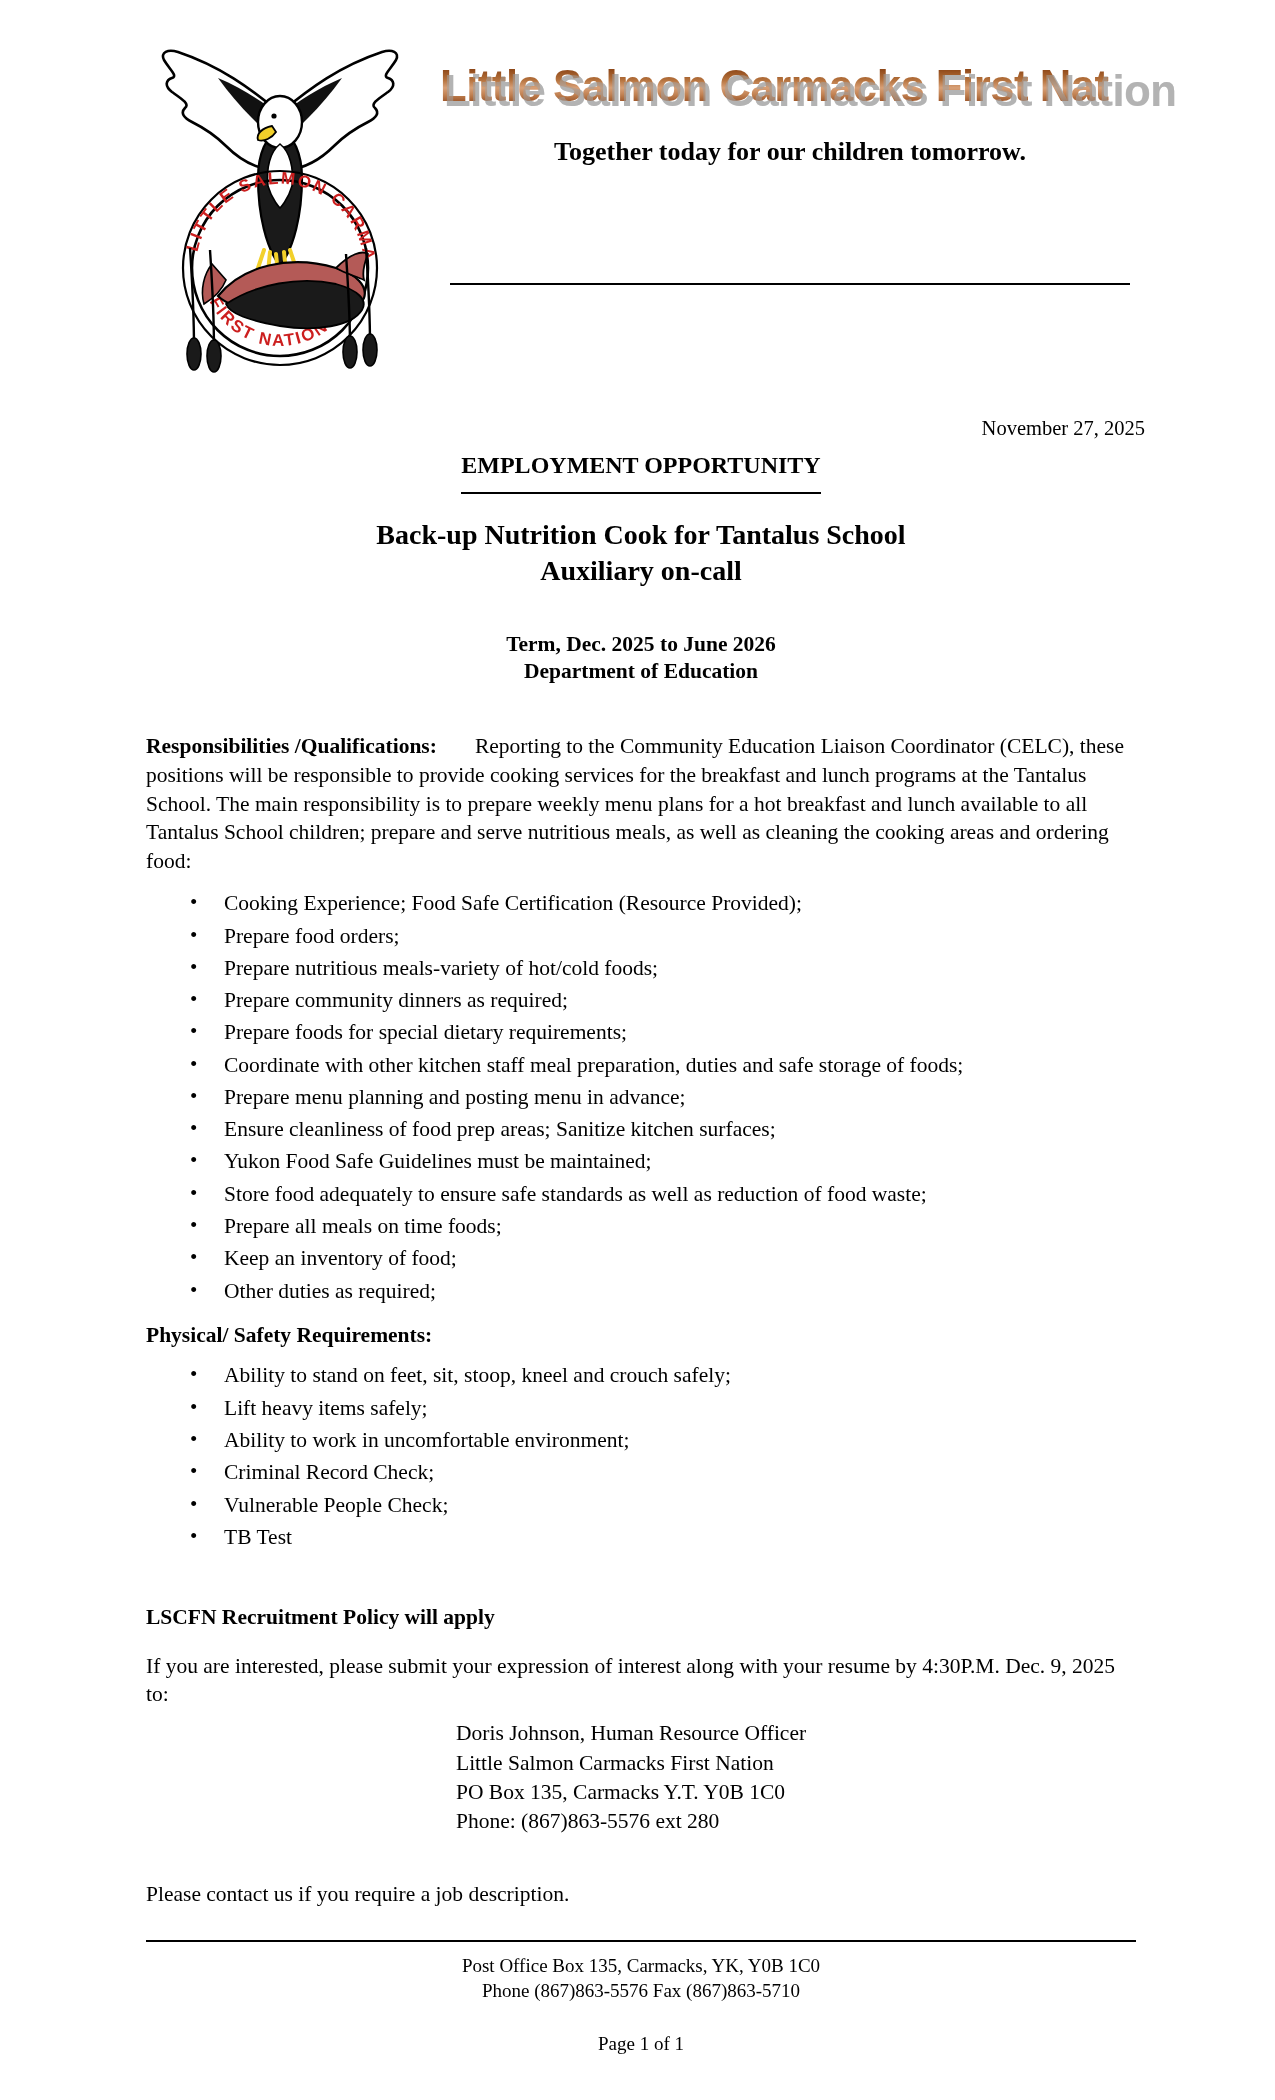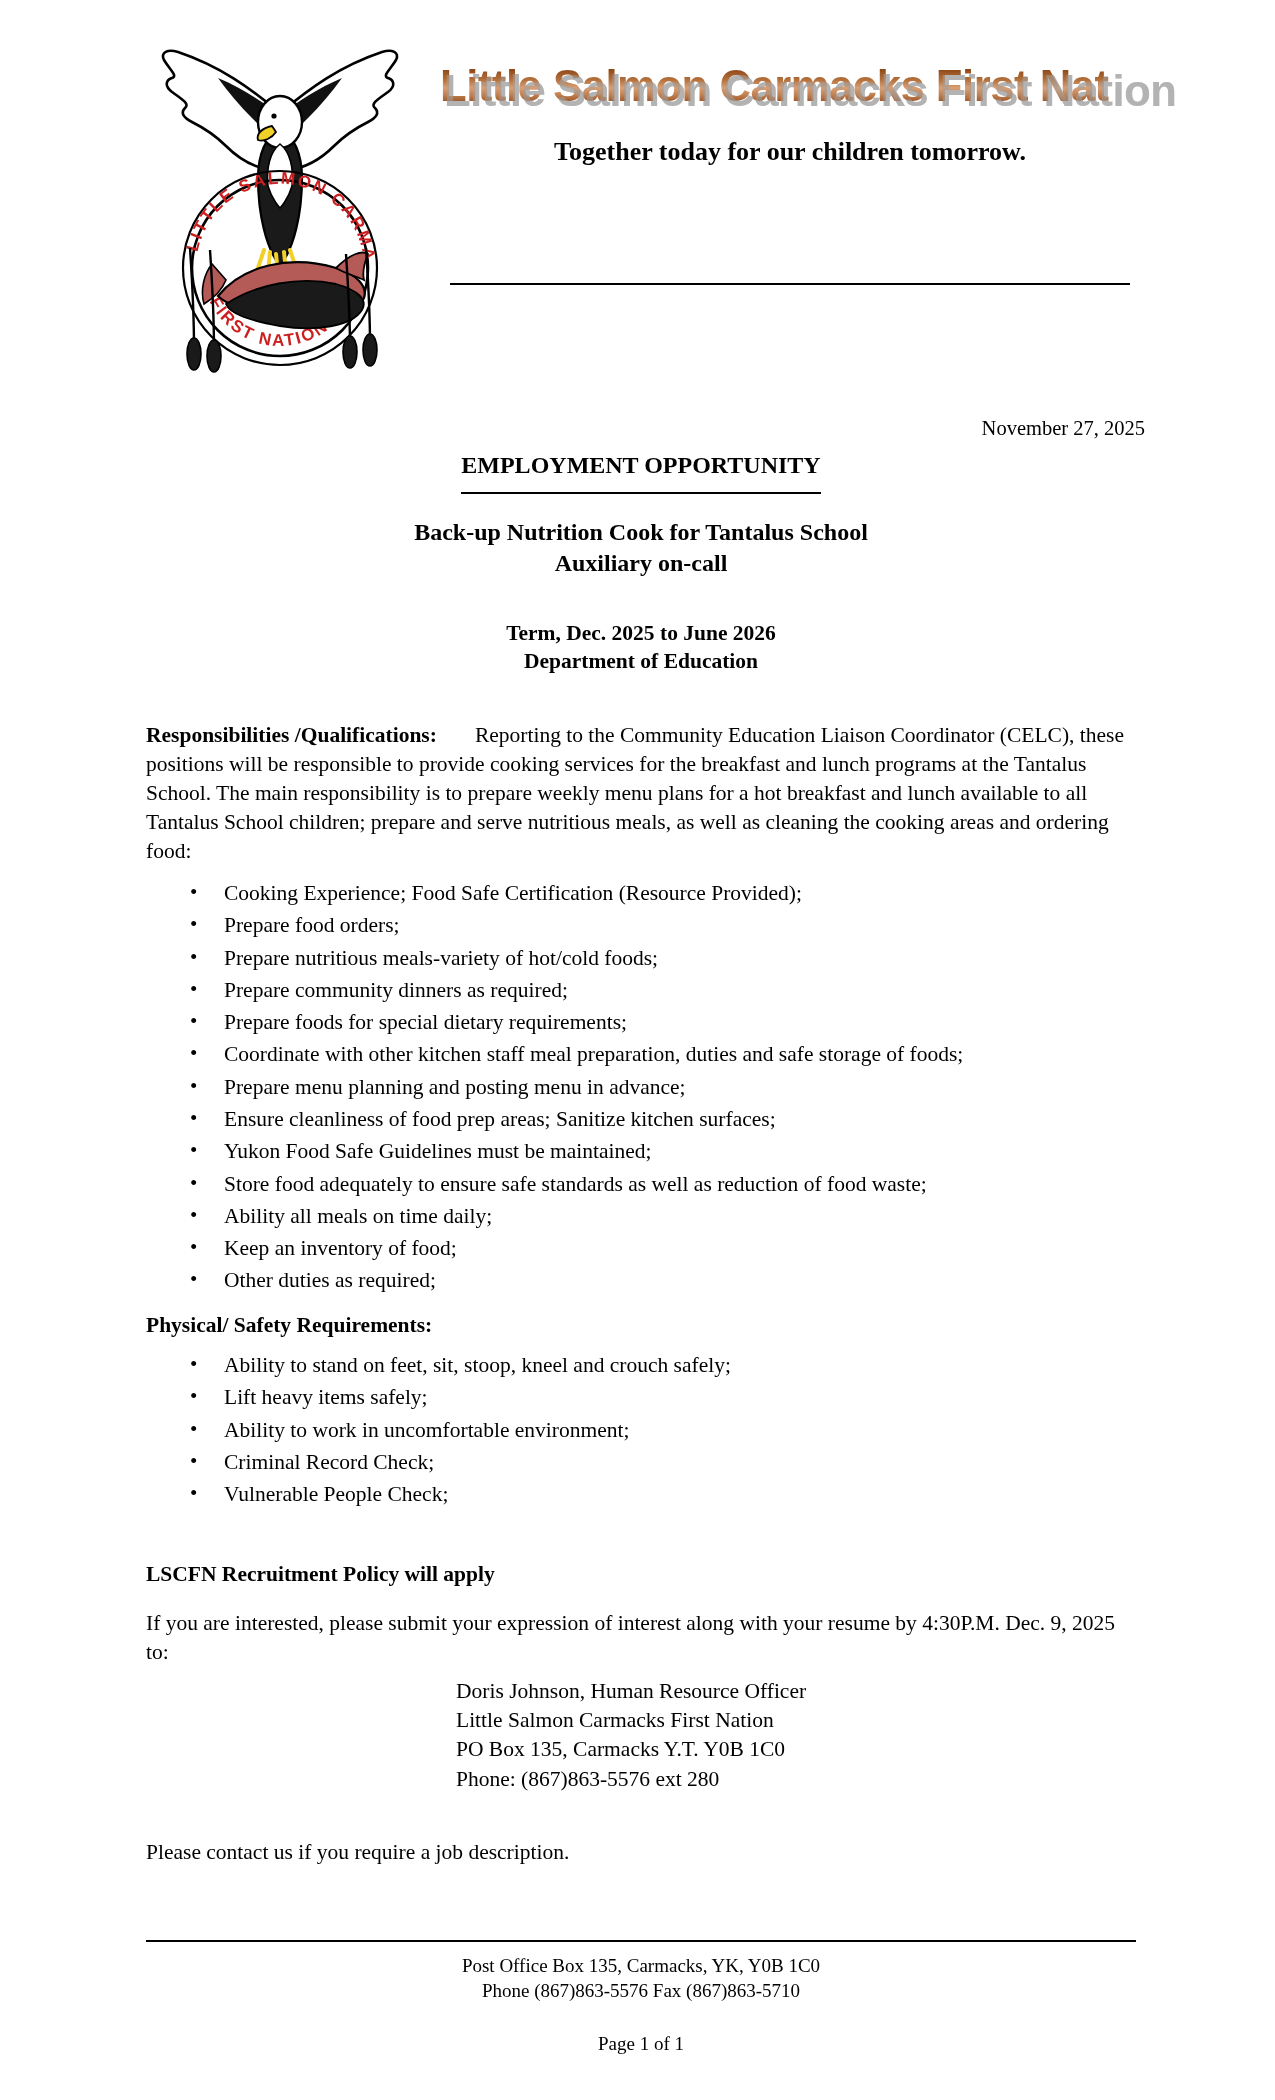--- a/index.html
+++ b/index.html
@@ -115,21 +115,21 @@
     font-size: 24px;
     margin: 12px 0 0 0;
   }
   .opp-title span {
     border-bottom: 2.5px solid #000;
     padding-bottom: 14px;
   }
   .job-title {
     text-align: center;
     font-weight: bold;
-    font-size: 24px;
+    font-size: 28px;
     line-height: 1.28;
     margin: 38px 0 0 0;
   }
   .term-block {
     text-align: center;
     font-weight: bold;
     font-size: 21.5px;
     line-height: 1.28;
     margin: 42px 0 16px 0;
   }
@@ -305,33 +305,34 @@
       <li>Cooking Experience; Food Safe Certification (Resource Provided);</li>
       <li>Prepare food orders;</li>
       <li>Prepare nutritious meals-variety of hot/cold foods;</li>
       <li>Prepare community dinners as required;</li>
       <li>Prepare foods for special dietary requirements;</li>
       <li>Coordinate with other kitchen staff meal preparation, duties and safe storage of foods;</li>
       <li>Prepare menu planning and posting menu in advance;</li>
       <li>Ensure cleanliness of food prep areas; Sanitize kitchen surfaces;</li>
       <li>Yukon Food Safe Guidelines must be maintained;</li>
       <li>Store food adequately to ensure safe standards as well as reduction of food waste;</li>
-      <li>Ability all meals on time daily;</li>
+      <li>Prepare all meals on time foods;</li>
       <li>Keep an inventory of food;</li>
       <li>Other duties as required;</li>
     </ul>
 
     <div class="sec-head">Physical/ Safety Requirements:</div>
 
     <ul class="bullets">
       <li>Ability to stand on feet, sit, stoop, kneel and crouch safely;</li>
       <li>Lift heavy items safely;</li>
       <li>Ability to work in uncomfortable environment;</li>
       <li>Criminal Record Check;</li>
       <li>Vulnerable People Check;</li>
+      <li>TB Test</li>
     </ul>
 
     <div class="sec-head-spaced">LSCFN Recruitment Policy will apply</div>
 
     <p class="apply-para">If you are interested, please submit your expression of interest along with your resume by 4:30P.M. Dec. 9, 2025 to:</p>
 
     <div class="contact-block">
       <div>Doris Johnson, Human Resource Officer</div>
       <div>Little Salmon Carmacks First Nation</div>
       <div>PO Box 135, Carmacks Y.T. Y0B 1C0</div>

